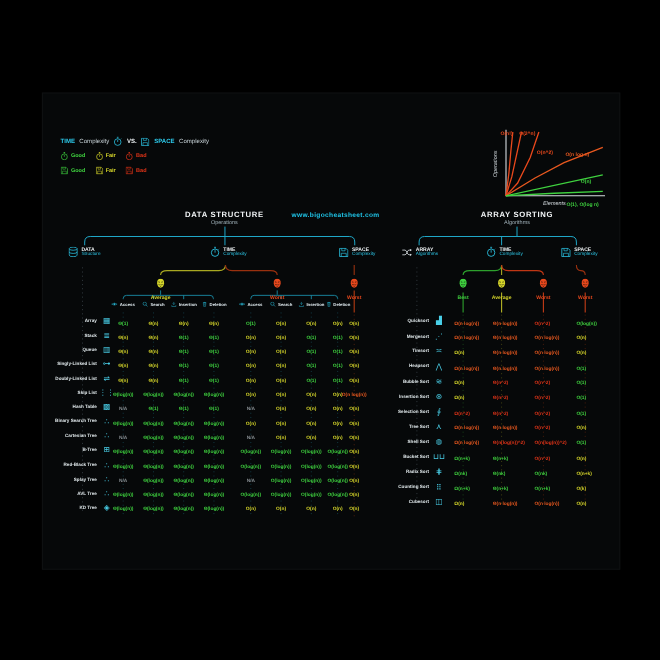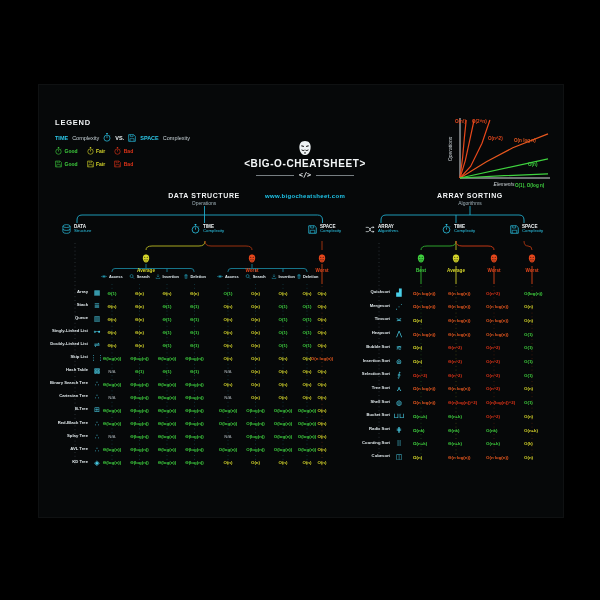--- a/index.html
+++ b/index.html
@@ -135,21 +135,20 @@
         <line x1="75" x2="75" y1="243" y2="466" stroke="#394249" stroke-width="0.7" stroke-dasharray="1,2.8"></line>
         <line x1="379" x2="379" y1="243" y2="458" stroke="#394249" stroke-width="0.7" stroke-dasharray="1,2.8"></line>
         <line x1="421" x2="421" y1="286" y2="460" stroke="#1d4d1d" stroke-width="0.7" stroke-dasharray="1,2.8"></line>
         <line x1="456" x2="456" y1="286" y2="460" stroke="#4d4d14" stroke-width="0.7" stroke-dasharray="1,2.8"></line>
         <line x1="494" x2="494" y1="286" y2="460" stroke="#55200d" stroke-width="0.7" stroke-dasharray="1,2.8"></line>
         <line x1="532" x2="532" y1="286" y2="460" stroke="#55200d" stroke-width="0.7" stroke-dasharray="1,2.8"></line>
       </g>
   </svg>
 
   <div id="legend" class="abs">
-    <div class="hd">LEGEND</div>
     <div class="row">
       <span class="cy">TIME</span>
       <span class="wt">Complexity</span>
       <svg class="ic" width="8" height="9" style="color:#2cc7e8">
           <use href="#sym-stopwatch"></use>
         </svg>
       <span style="font-weight:bold">VS.</span>
       <svg class="ic" width="8" height="8" style="color:#2cc7e8">
           <use href="#sym-floppy"></use>
         </svg>
@@ -191,31 +190,20 @@
         </span>
         <span class="pair" style="color: rgb(226, 52, 24);">
           <svg class="ic" width="7" height="8">
             <use href="#sym-floppy"></use>
           </svg>
           <span>Bad</span>
         </span>
       </div>
   </div>
 
-  <div id="titleblock" class="abs ctr">
-    <svg class="ic mask" width="14" height="16">
-        <use href="#sym-mask"></use>
-      </svg>
-    <div class="h1">&lt;BIG-O-CHEATSHEET&gt;</div>
-    <div class="divrow">
-      <span class="ln"></span>
-      <span class="code">&lt;/&gt;</span>
-      <span class="ln"></span>
-    </div>
-  </div>
   <div id="url" class="abs">www.bigocheatsheet.com</div>
 
   <svg id="chart" class="abs" style="left:444px;top:112px" width="118" height="84" viewBox="0 0 118 84">
     <path d="M16,6 V66 H106" stroke="#d8dde0" stroke-width="1" fill="none"></path>
     <g id="chart-curves">
         <polyline points="16.0,66.0 18.6,45.7 20.4,25.4 22.2,8.0" fill="none" stroke="#e8481c" stroke-width="1.2"></polyline>
         <polyline points="16.0,66.0 21.3,48.6 25.7,28.3 30.1,8.0" fill="none" stroke="#e8481c" stroke-width="1.2"></polyline>
         <polyline points="16.0,66.0 26.6,54.4 38.0,31.2 45.9,8.0" fill="none" stroke="#e8481c" stroke-width="1.2"></polyline>
         <polyline points="16.0,66.0 42.4,49.8 68.8,35.8 104.0,21.9" fill="none" stroke="#e8581f" stroke-width="1.2"></polyline>
         <polyline points="16.0,66.0 104.0,46.9" fill="none" stroke="#3fd23f" stroke-width="1.2"></polyline>

